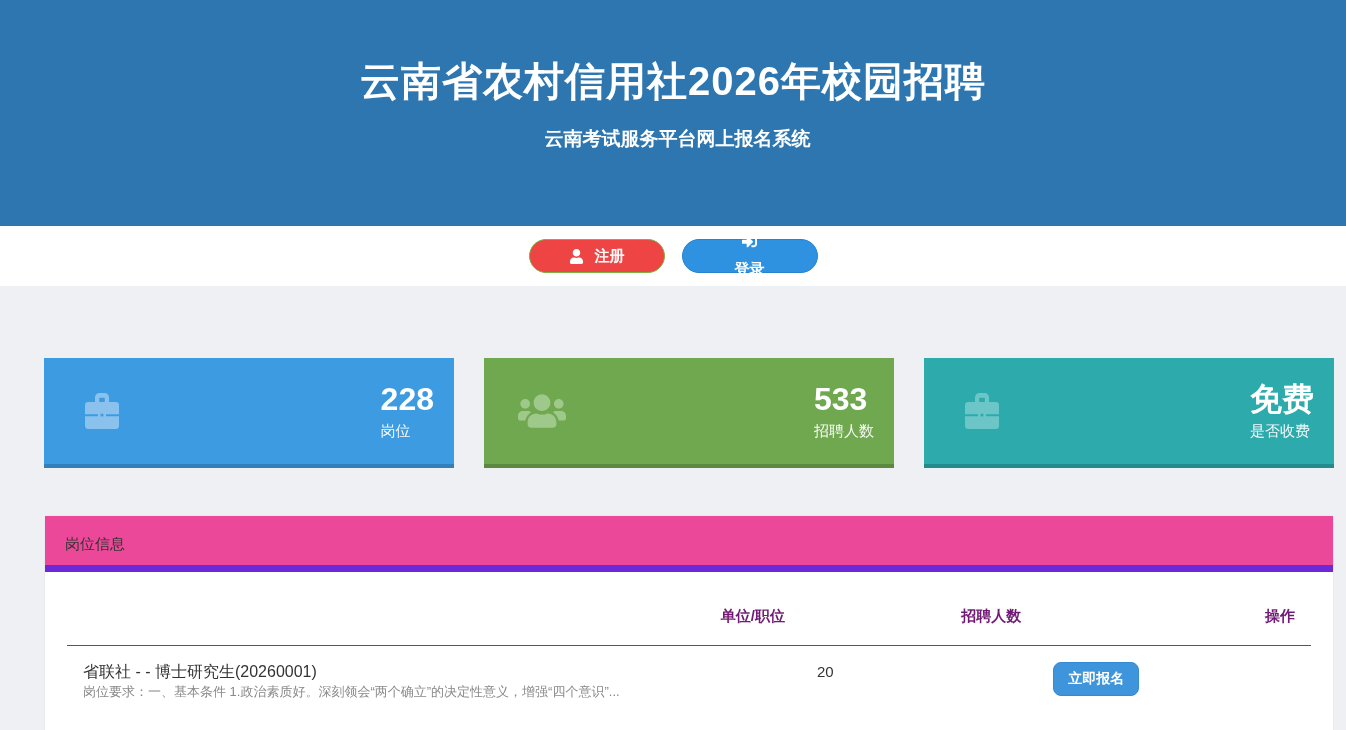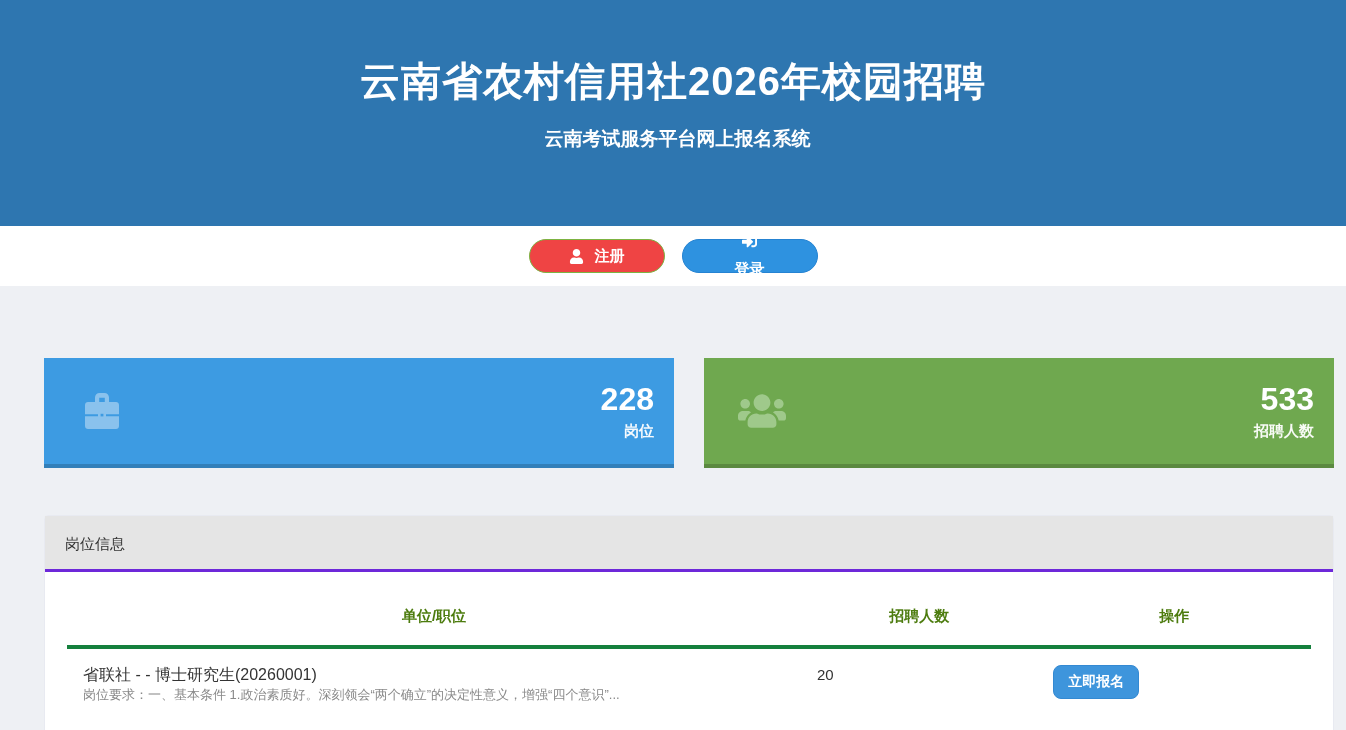--- a/index.html
+++ b/index.html
@@ -80,50 +80,50 @@
   .c-blue    { --card:#3d9be2; }
   .c-green   { --card:#6fa84f; }
   .c-magenta { --card:#c45fd7; }
   .c-teal    { --card:#2daaab; }
   .stat-icon { line-height:0; }
   .stat-icon svg { width:48px; height:46px; }
   .c-blue    .stat-icon { color:#8ac2ed; }
   .c-green   .stat-icon { color:#9fc98b; }
   .c-magenta .stat-icon { color:#d893e3; }
   .c-teal    .stat-icon { color:#6cc6c7; }
-  .stat-text { margin-left:auto; text-align:right; }
+  .stat-text { margin-left:auto; }
   .stat-value { font-size:32px; font-weight:bold; line-height:1.15; }
   .stat-date  { font-size:20px; font-weight:bold; line-height:1.25; }
-  .stat-label { font-size:15px; font-weight:bold; margin-top:5px; color:rgba(255,255,255,0.95); }
+  .stat-label { font-size:15px; font-weight:normal; margin-top:5px; color:rgba(255,255,255,0.95); }
 
   
   .panel {
     margin-top:47px;
     background:#fff;
     border:1px solid #e8eaf1;
     border-radius:4px;
   }
   .panel-header {
     height:56px;
     line-height:55px;
     padding:0 20px;
-    background:#e5e5e5;
-    border-bottom:3px solid #6d28d9;
+    background:#ec4899;
+    border-bottom:7px solid #6d28d9;
     font-size:15px;
     color:#333;
   }
   .panel-body { padding:20px 22px; }
   table { width:100%; border-collapse:collapse; table-layout:fixed; }
   th {
-    text-align:center;
+    text-align:right;
     font-size:15px;
     font-weight:bold;
-    color:#4d7c0f;
+    color:#701a75;
     padding:15px 16px 19px;
-    border-bottom:4px solid #15803d;
+    border-bottom:1px solid #15803d;
   }
   td { padding:16px; vertical-align:top; }
   .col-position { width:59%; }
   .col-count    { width:19%; }
   .col-action   { width:22%; }
   .job-title { font-size:16px; color:#333; }
   .job-desc  { font-size:13px; color:#8a8a8a; margin-top:0; }
   .td-count  { font-size:15px; color:#333; padding-top:17px; }
   .apply-btn {
     background:#3e95dc;
@@ -190,20 +190,35 @@
           <path d="M96 224c35.3 0 64-28.7 64-64s-28.7-64-64-64-64 28.7-64 64 28.7 64 64 64zm448 0c35.3 0 64-28.7 64-64s-28.7-64-64-64-64 28.7-64 64 28.7 64 64 64zm32 32h-64c-17.6 0-33.5 7.1-45.1 18.6 40.3 22.1 68.9 62 75.1 109.4h66c17.7 0 32-14.3 32-32v-32c0-35.3-28.7-64-64-64zm-256 0c61.9 0 112-50.1 112-112S381.9 32 320 32 208 82.1 208 144s50.1 112 112 112zm76.8 32h-8.3c-20.8 10-43.9 16-68.5 16s-47.6-6-68.5-16h-8.3C179.6 288 128 339.6 128 403.2V432c0 26.5 21.5 48 48 48h288c26.5 0 48-21.5 48-48v-28.8c0-63.6-51.6-115.2-115.2-115.2zm-223.7-13.4C161.5 263.1 145.6 256 128 256H64c-35.3 0-64 28.7-64 64v32c0 17.7 14.3 32 32 32h65.9c6.3-47.4 34.9-87.3 75.2-109.4z"></path>
         </svg>
       </span>
       <div class="stat-text">
         <div class="stat-value">533</div>
         <div class="stat-label">招聘人数</div>
       </div>
     </div>
 
 
+    <div class="stat-card c-teal">
+      <span class="stat-icon">
+        <svg viewBox="0 0 48 44" fill="currentColor">
+          <path d="M17 13 V8.5 C17 6 19 4 21.5 4 H26.5 C29 4 31 6 31 8.5 V13 H26.8 V8.8 H21.2 V13 Z"></path>
+          <path d="M7 16 C7 14.3 8.3 13 10 13 H38 C39.7 13 41 14.3 41 16 V25.2 H7 Z"></path>
+          <path d="M7 27.2 H41 V37 C41 38.7 39.7 40 38 40 H10 C8.3 40 7 38.7 7 37 Z"></path>
+          <rect x="20" y="22.5" width="8" height="7.5" rx="1.5"></rect>
+          <rect x="22.6" y="24.8" width="2.8" height="2.6" fill="var(--card)"></rect>
+        </svg>
+      </span>
+      <div class="stat-text">
+        <div class="stat-value">免费</div>
+        <div class="stat-label">是否收费</div>
+      </div>
+    </div>
 
   </div>
 
   <div class="panel">
     <div class="panel-header">岗位信息</div>
     <div class="panel-body">
       <table>
         <thead>
           <tr>
             <th class="col-position">单位/职位</th>

